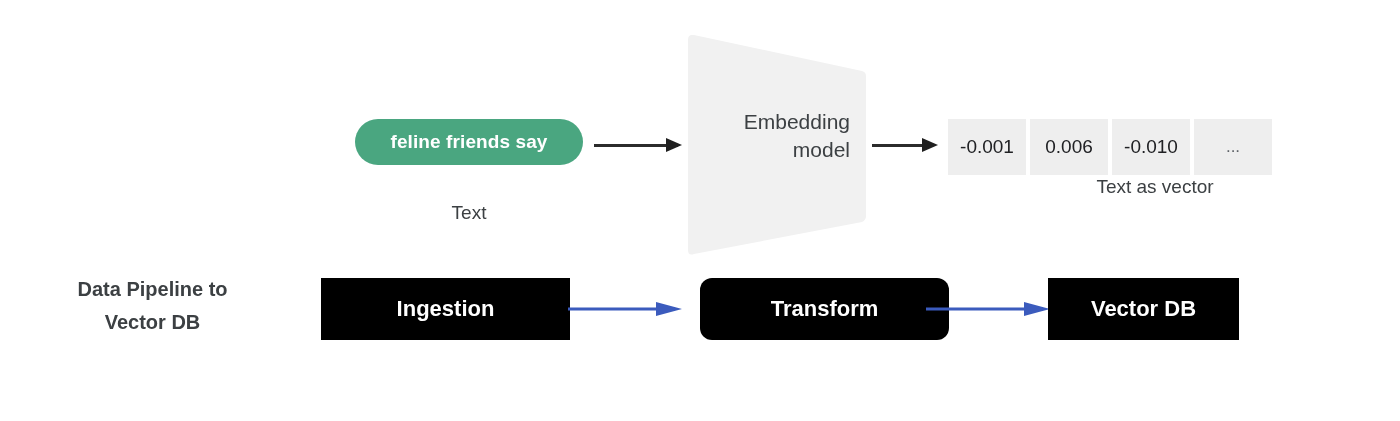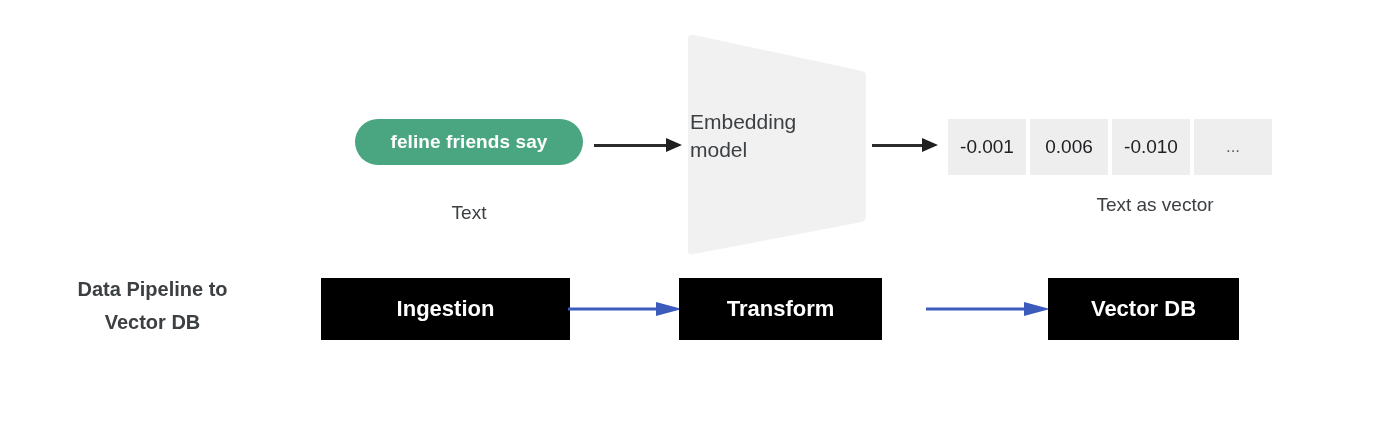--- a/index.html
+++ b/index.html
@@ -73,21 +73,21 @@
     top: 30px;
     width: 182px;
     height: 228px;
   }
 
   .trap-label {
     position: absolute;
     left: 690px;
     top: 108px;
     width: 160px;
-    text-align: left;
+    text-align: right;
     font-size: 21px;
     line-height: 28px;
     color: #3c4043;
   }
 
   .arrow-line-2 {
     position: absolute;
     left: 872px;
     top: 144px;
     width: 58px;
@@ -122,21 +122,21 @@
     font-size: 19px;
     color: #202124;
   }
   .vector-cell.ellipsis {
     font-size: 17px;
     color: #5f6368;
   }
   .label-vector {
     position: absolute;
     left: 948px;
-    top: 194px;
+    top: 176px;
     width: 414px;
     text-align: center;
     font-size: 19px;
     color: #3c4043;
   }
 
   
   .pipeline-title {
     position: absolute;
     left: 20px;
@@ -155,21 +155,21 @@
     height: 62px;
     background: #000000;
     display: flex;
     align-items: center;
     justify-content: center;
     color: #ffffff;
     font-size: 22px;
     font-weight: bold;
   }
   .pipe-ingestion { left: 321px; width: 249px; }
-  .pipe-transform { left: 679px; width: 203px; }
+  .pipe-transform { left: 700px; width: 249px; border-radius: 12px; }
   .pipe-vectordb  { left: 1048px; width: 191px; }
 
   .blue-arrow {
     position: absolute;
     top: 302px;
     height: 14px;
   }
   .blue-arrow svg { display: block; }
   .blue-arrow-1 { left: 568px; width: 114px; }
   .blue-arrow-2 { left: 926px; width: 124px; }

